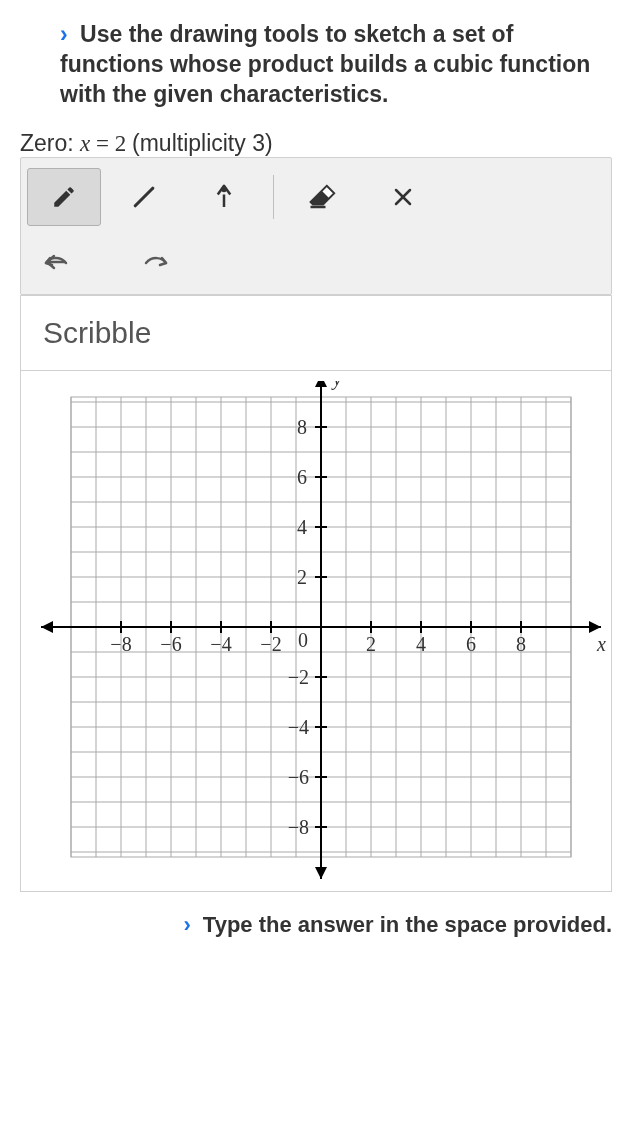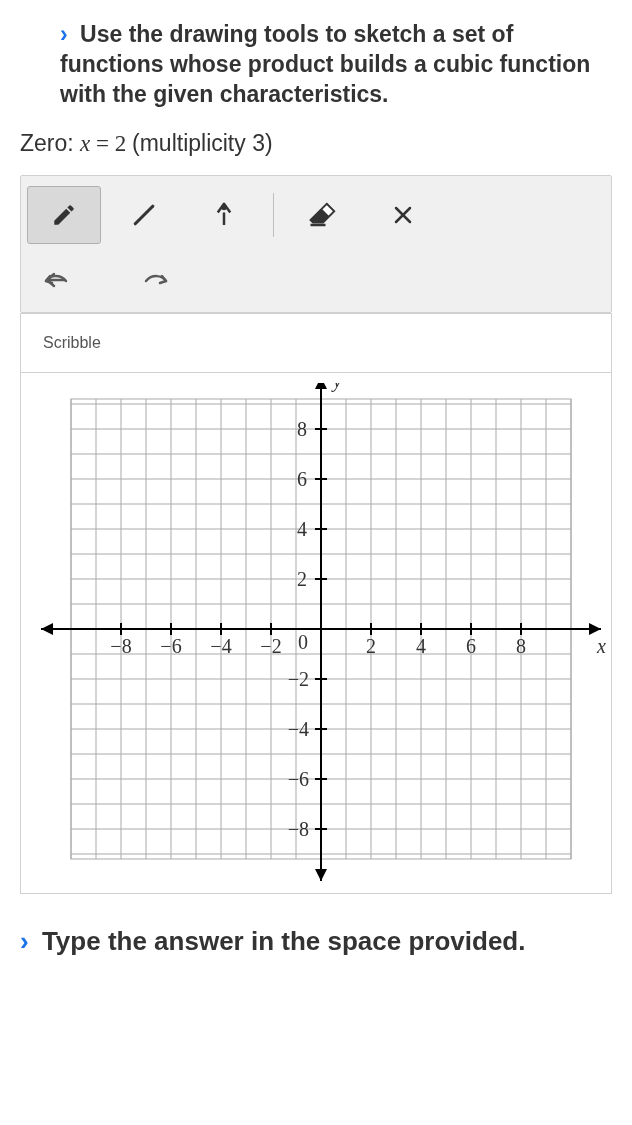--- a/index.html
+++ b/index.html
@@ -22,21 +22,20 @@
       margin-left: 40px;
     }
     .chevron {
       color: #1a73e8;
       font-weight: bold;
       margin-right: 6px;
     }
     .zero-line {
       font-size: 23px;
       font-family: 'Times New Roman', serif;
-      margin-bottom: 18px;
     }
     .zero-line .label {
       font-family: Arial, sans-serif;
     }
     .toolbar-wrap {
       background: #f0f0f0;
       border: 1px solid #d0d0d0;
       border-radius: 2px;
       margin-bottom: 0;
     }
@@ -76,21 +75,21 @@
     .hist-btn {
       font-size: 24px;
       color: #5a5a5a;
       cursor: pointer;
     }
     .scribble-row {
       background: #fff;
       border: 1px solid #d0d0d0;
       border-top: 1px solid #d0d0d0;
       padding: 20px 22px;
-      font-size: 16px;
+      font-size: 30px;
       color: #555;
     }
     .graph-area {
       border: 1px solid #d0d0d0;
       border-top: none;
       padding: 10px 0 10px 0;
       background: #fff;
     }
     svg.chart {
       display: block;
@@ -109,23 +108,24 @@
       font-size: 20px;
       fill: #333;
     }
     .axis-label {
       font-family: 'Times New Roman', serif;
       font-size: 20px;
       font-style: italic;
       fill: #333;
     }
     .footer-instruction {
-      font-size: 26px;
+      font-size: 22px;
       font-weight: bold;
-      margin-top: 32px;
+      margin-top: 20px;
+      text-align: right;
     }
   </style>
 </head>
 <body>
 
 <div class="instruction">
   <span class="chevron">›</span>
   <span>Use the drawing tools to sketch a set of functions whose product builds a cubic function with the given characteristics.</span>
 </div>
 

